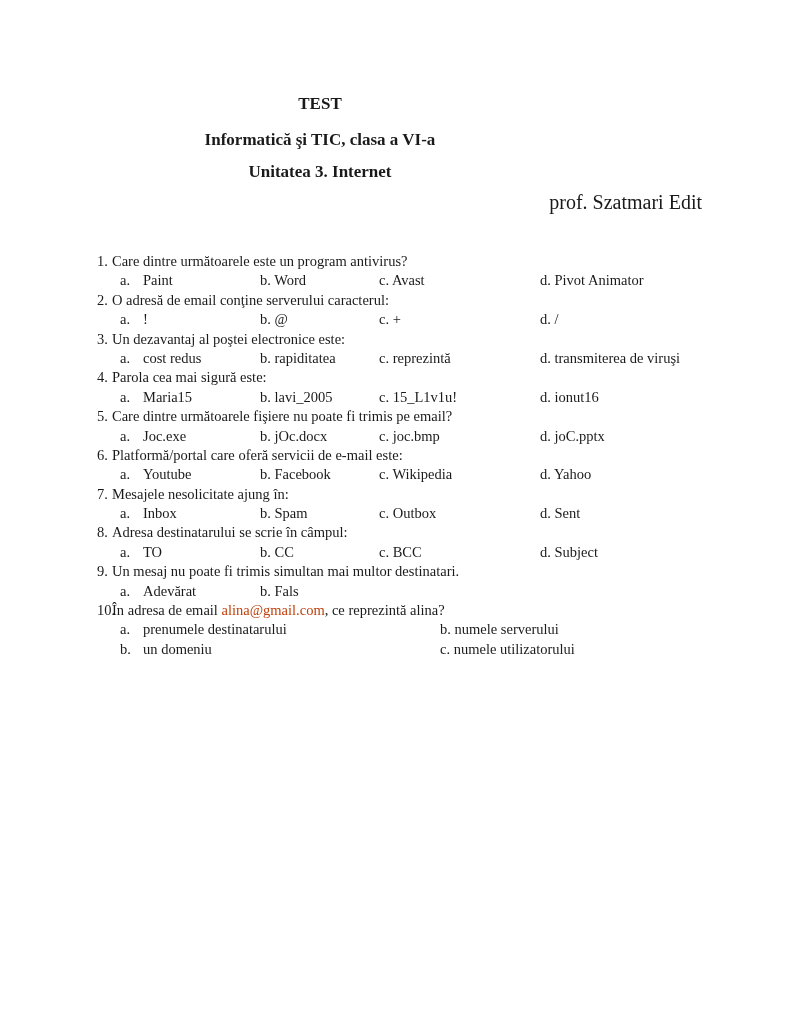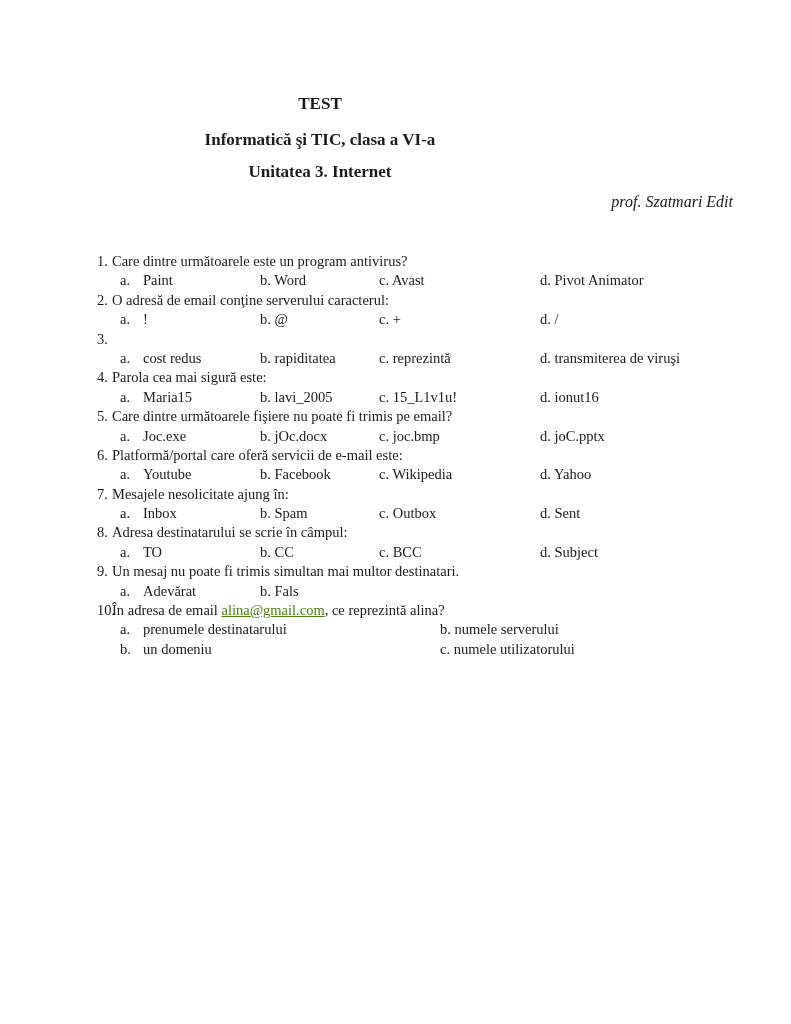--- a/index.html
+++ b/index.html
@@ -23,24 +23,23 @@
       font-weight: bold;
       font-size: 17px;
       line-height: 20px;
     }
     .t1 { top: 94px; }
     .t2 { top: 130px; }
     .t3 { top: 162px; }
     .author {
       position: absolute;
       top: 193px;
-      right: 58px;
-      font-size: 16px;
+      right: 89px;
+      font-size: 20px;
       line-height: 18px;
-      font-style: italic;
     }
     .quiz {
       position: absolute;
       top: 252px;
       left: 0;
       width: 791px;
       font-size: 14.5px;
     }
     .row {
       position: relative;
@@ -62,22 +61,21 @@
     }
     .opttext {
       position: absolute;
       left: 143px;
     }
     .opt-b { position: absolute; left: 260px; }
     .opt-c { position: absolute; left: 379px; }
     .opt-d { position: absolute; left: 540px; }
     .opt-right { position: absolute; left: 400px; margin-left: 40px; }
     .link {
-      color: #4d7c0f;
-      text-decoration: underline;
+      color: #c2410c;
     }
   </style>
 </head>
 <body>
 
 <div>
   <div class="title t1">TEST</div>
   <div class="title t2">Informatică şi TIC, clasa a VI-a</div>
   <div class="title t3">Unitatea 3. Internet</div>
   <div class="author">prof. Szatmari Edit</div>
@@ -103,20 +101,21 @@
     <div class="row">
       <span class="optlabel">a.</span>
       <span class="opttext">!</span>
       <span class="opt-b"><span>b.</span> <span>@</span></span>
       <span class="opt-c"><span>c.</span> <span>+</span></span>
       <span class="opt-d"><span>d.</span> <span>/</span></span>
     </div>
 
     <div class="row">
       <span class="qnum">3.</span>
+      <span class="qtext">Un dezavantaj al poştei electronice este:</span>
     </div>
     <div class="row">
       <span class="optlabel">a.</span>
       <span class="opttext">cost redus</span>
       <span class="opt-b"><span>b.</span> <span>rapiditatea</span></span>
       <span class="opt-c"><span>c.</span> <span>reprezintă</span></span>
       <span class="opt-d"><span>d.</span> <span>transmiterea de viruşi</span></span>
     </div>
 
     <div class="row">

